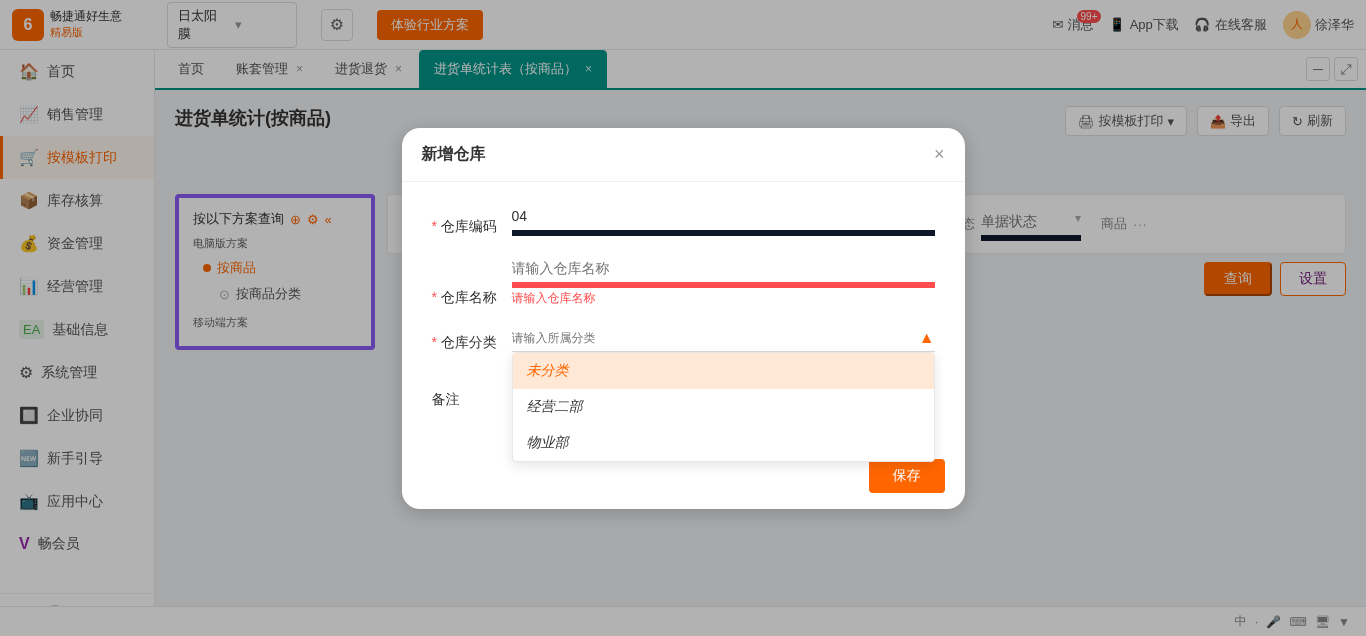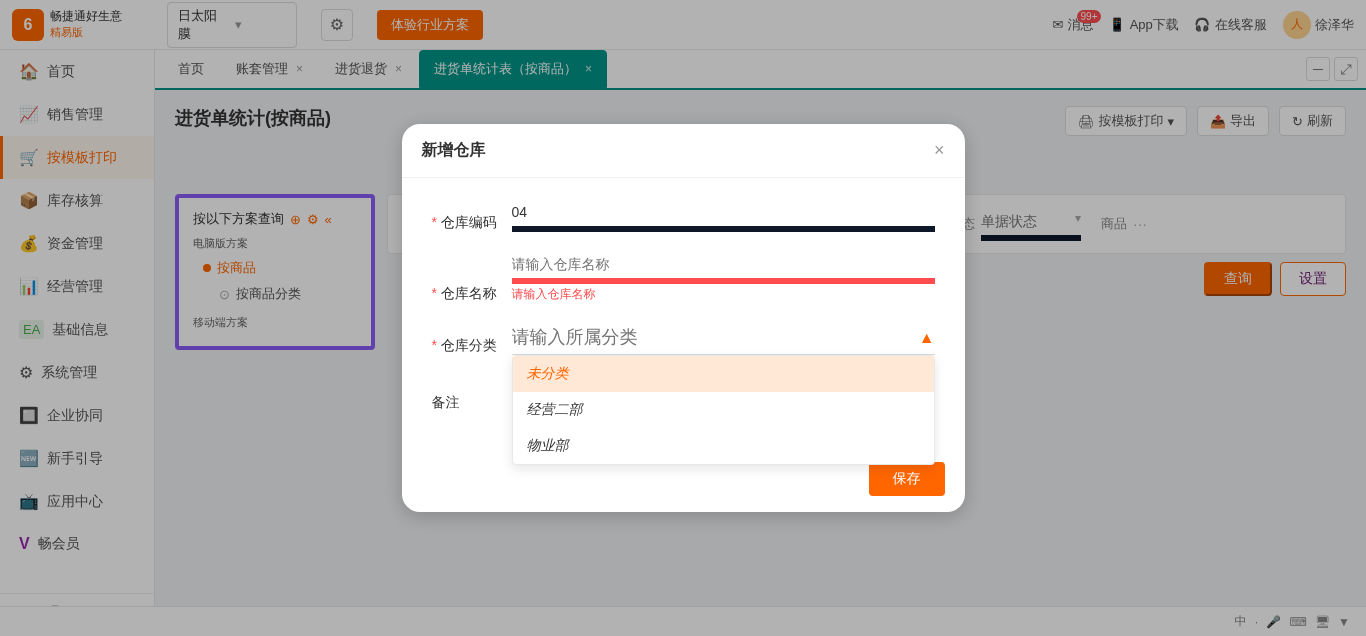--- a/index.html
+++ b/index.html
@@ -267,21 +267,21 @@
     .error-text { color: #ff4d4f; font-size: 12px; margin-top: 2px; }
     .form-select-wrapper {
       position: relative;
       display: flex; align-items: center;
     }
     .form-select-input {
       width: 100%;
       border: none;
       border-bottom: 1px solid #d9d9d9;
       padding: 6px 30px 6px 0;
-      font-size: 18px;
+      font-size: 12px;
       outline: none;
       color: #4c1d95;
     }
     .select-arrow {
       position: absolute; right: 0;
       color: #ff6600;
       font-size: 16px;
       cursor: pointer;
     }
 

